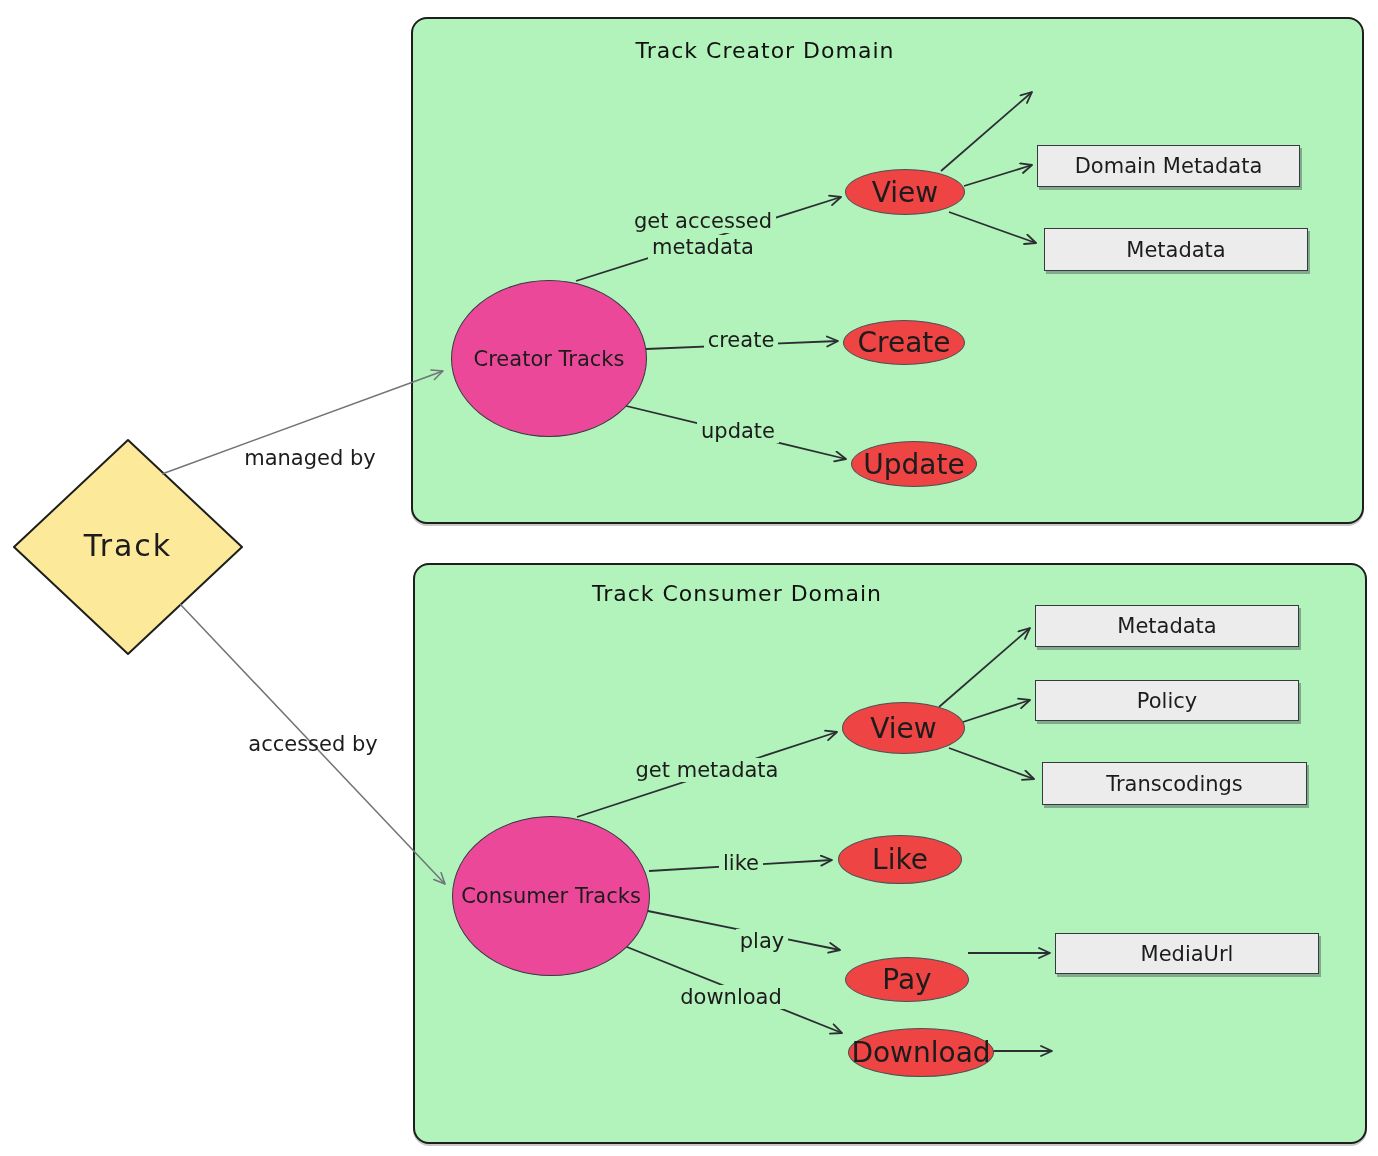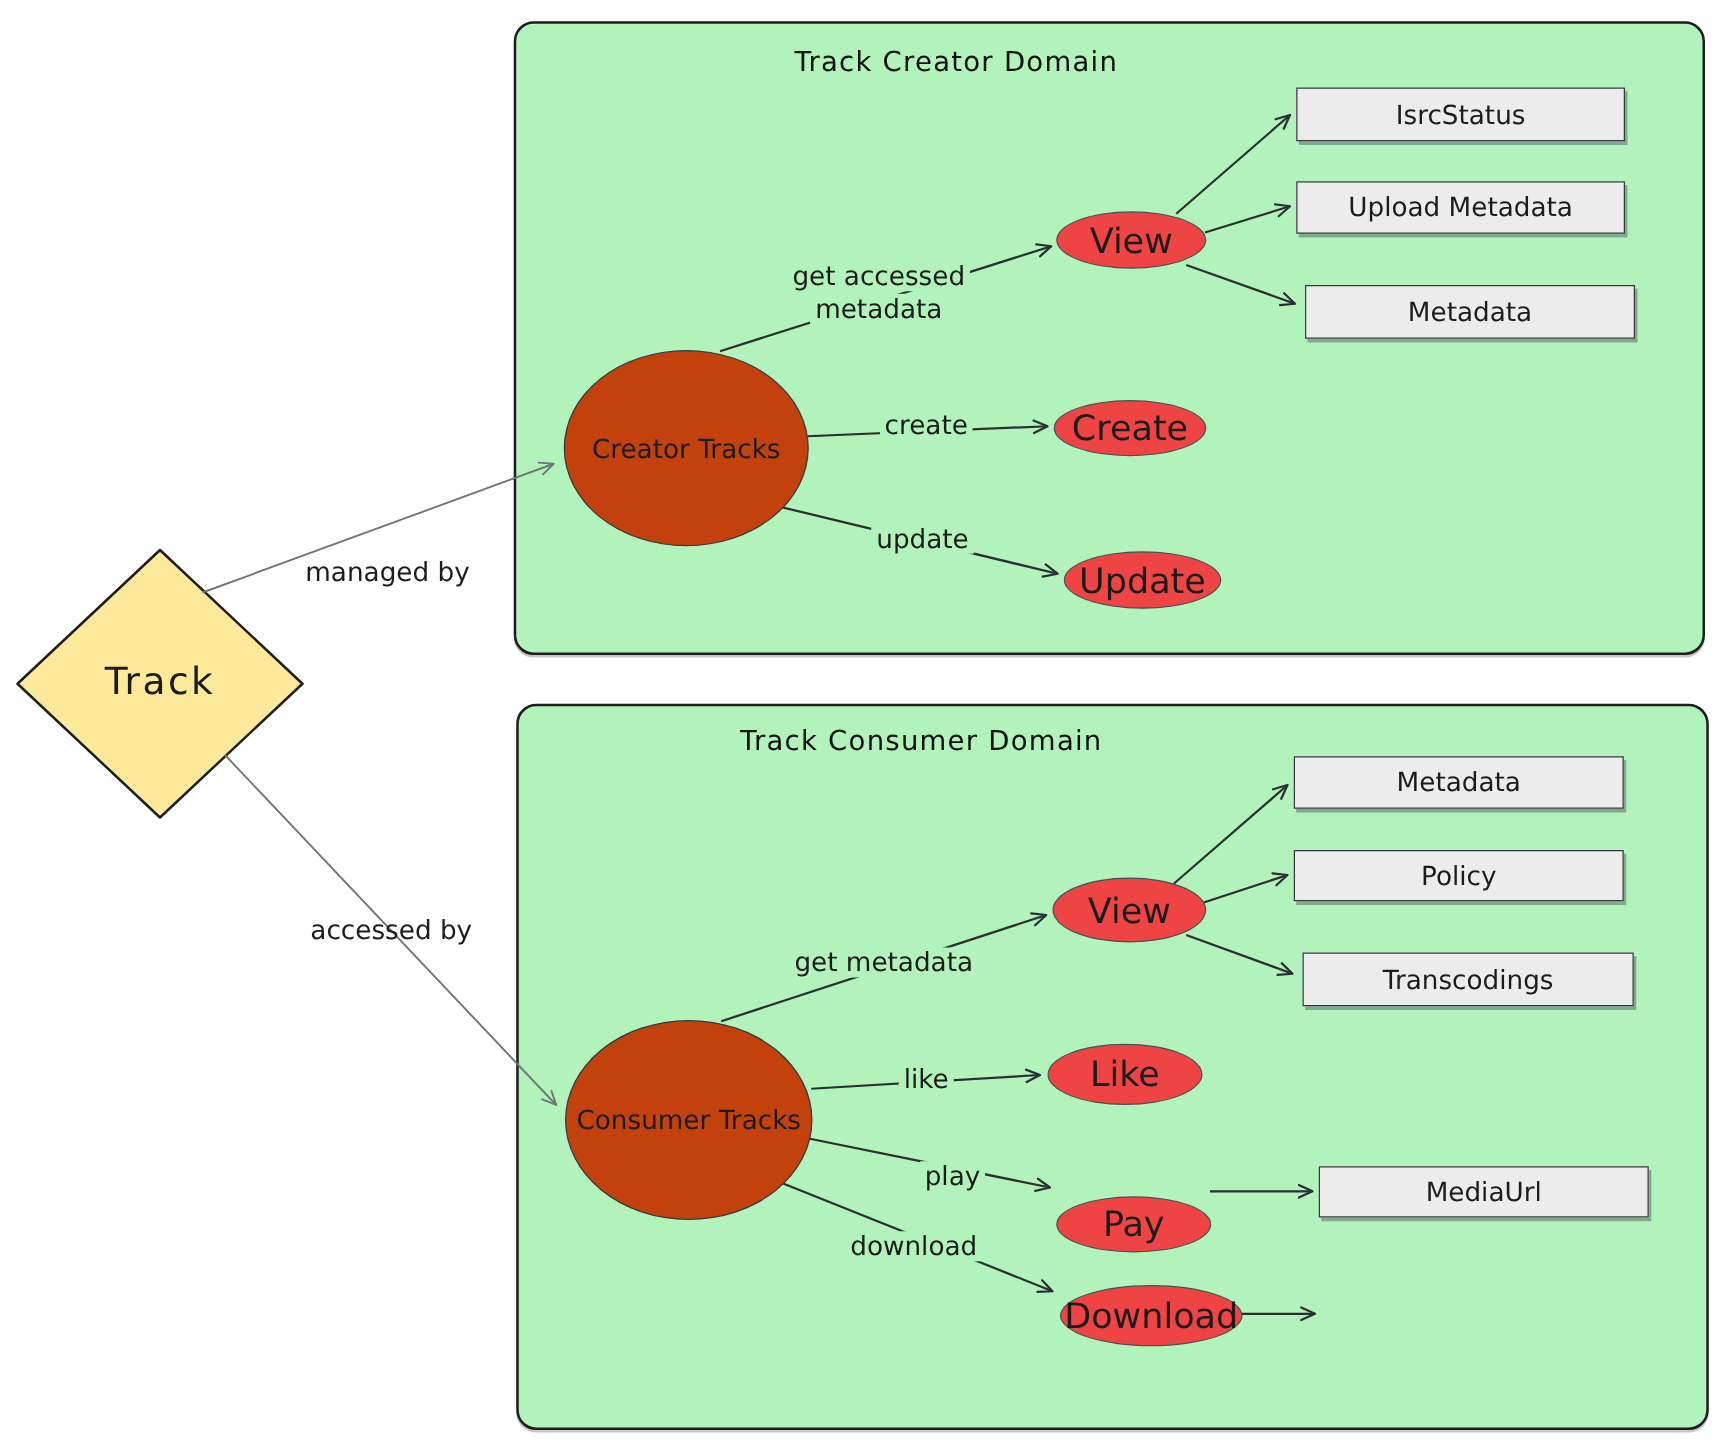--- a/index.html
+++ b/index.html
@@ -7,21 +7,21 @@
     position:relative;width:1378px;height:1156px;background:#ffffff;overflow:hidden;
     font-family:"DejaVu Sans", sans-serif;color:#1c1c1c;
   }
   .domain-rect{
     position:absolute;background:#b2f2bb;border:2px solid #1e1e1e;border-radius:16px;
     box-shadow:0 2px 0 rgba(30,30,30,0.25);z-index:1;
   }
   .svg-layer{position:absolute;left:0;top:0;z-index:2;}
   .node{position:absolute;display:flex;align-items:center;justify-content:center;z-index:3;text-align:center;}
   .ellipse{background:#ef4444;border:1.8px solid #495057;border-radius:50%;font-size:28px;}
-  .actor{background:#c2410c;border:1.8px solid #343a40;border-radius:50%;font-size:21px;}
+  .actor{background:#ec4899;border:1.8px solid #343a40;border-radius:50%;font-size:21px;}
   .artifact{
     background:#ececec;border:1.6px solid #343a40;font-size:21px;
     box-shadow:2px 3px 0 rgba(73,80,87,0.45);
   }
   .domain-title{
     position:absolute;z-index:3;font-size:22px;letter-spacing:1px;text-align:center;
     font-weight:500;color:#111;
   }
   .entity-label{
     position:absolute;z-index:3;font-size:30px;letter-spacing:2px;text-align:center;font-weight:500;
@@ -85,25 +85,22 @@
   <div class="node ellipse" style="left:845px;top:169px;width:118px;height:44px;">
     <span>View</span>
   </div>
   <div class="node ellipse" style="left:843px;top:320px;width:120px;height:43px;">
     <span>Create</span>
   </div>
   <div class="node ellipse" style="left:851px;top:441px;width:124px;height:44px;">
     <span>Update</span>
   </div>
 
-  <div class="node artifact" style="left:1037px;top:70px;width:261px;height:41px;">
-    <span>IsrcStatus</span>
-  </div>
   <div class="node artifact" style="left:1037px;top:145px;width:261px;height:40px;">
-    <span>Upload Metadata</span>
+    <span>Domain Metadata</span>
   </div>
   <div class="node artifact" style="left:1044px;top:228px;width:262px;height:41px;">
     <span>Metadata</span>
   </div>
 
   <div class="node actor" style="left:452px;top:816px;width:196px;height:158px;">
     <span>Consumer Tracks</span>
   </div>
 
   <div class="node ellipse" style="left:842px;top:702px;width:121px;height:50px;">

